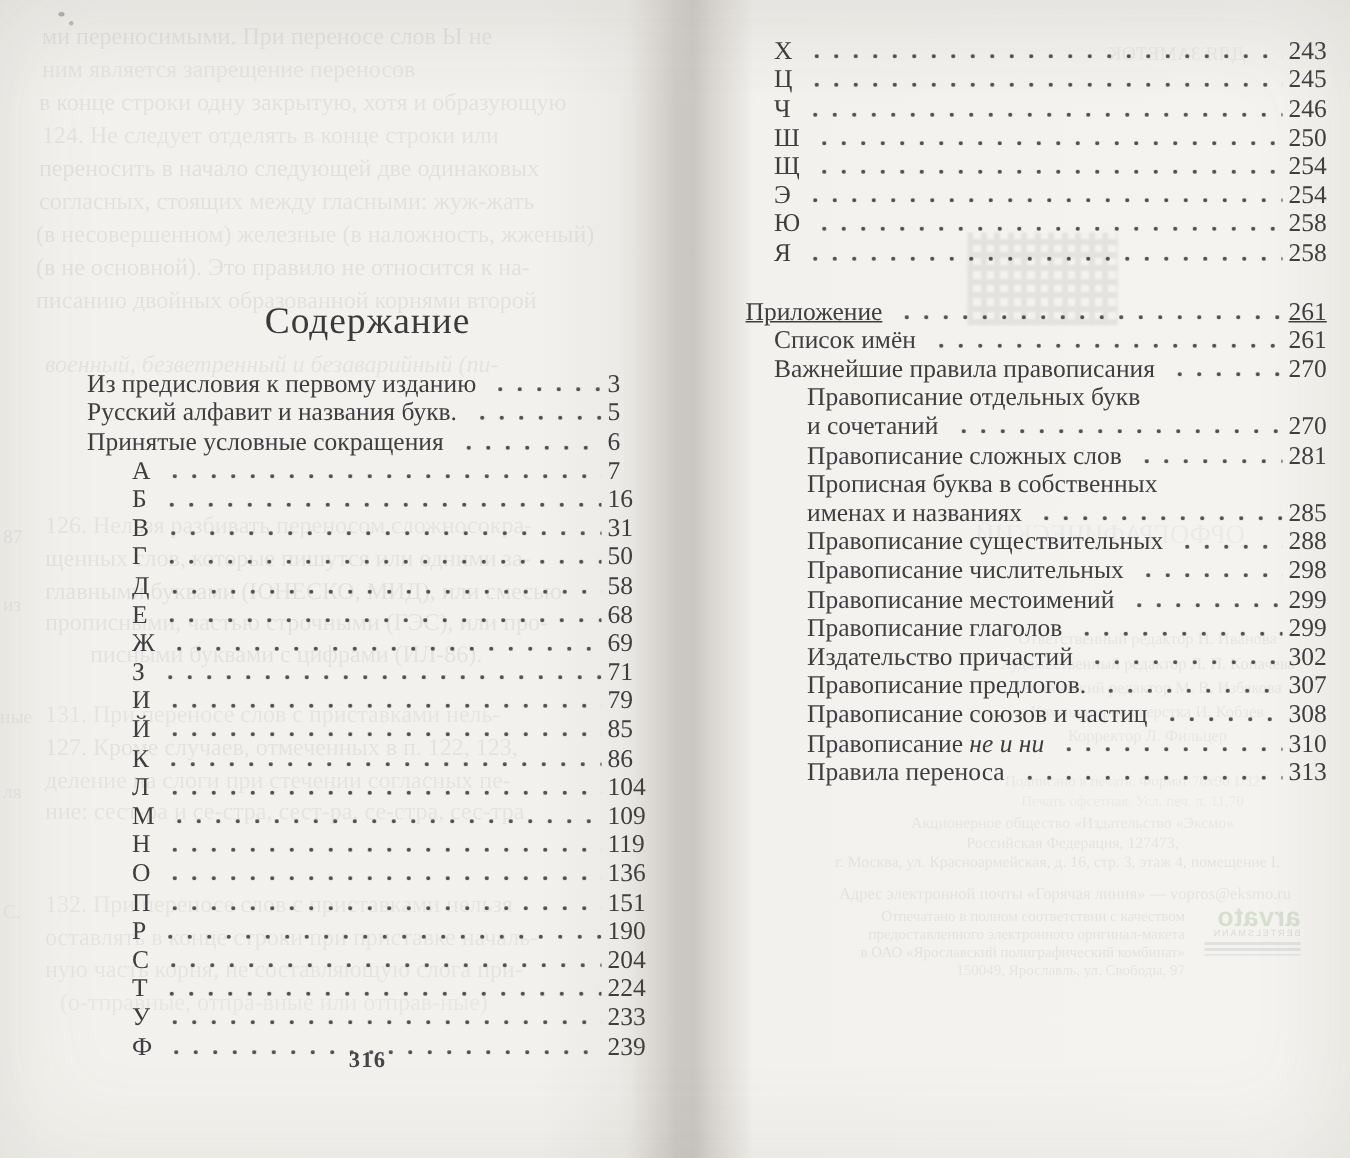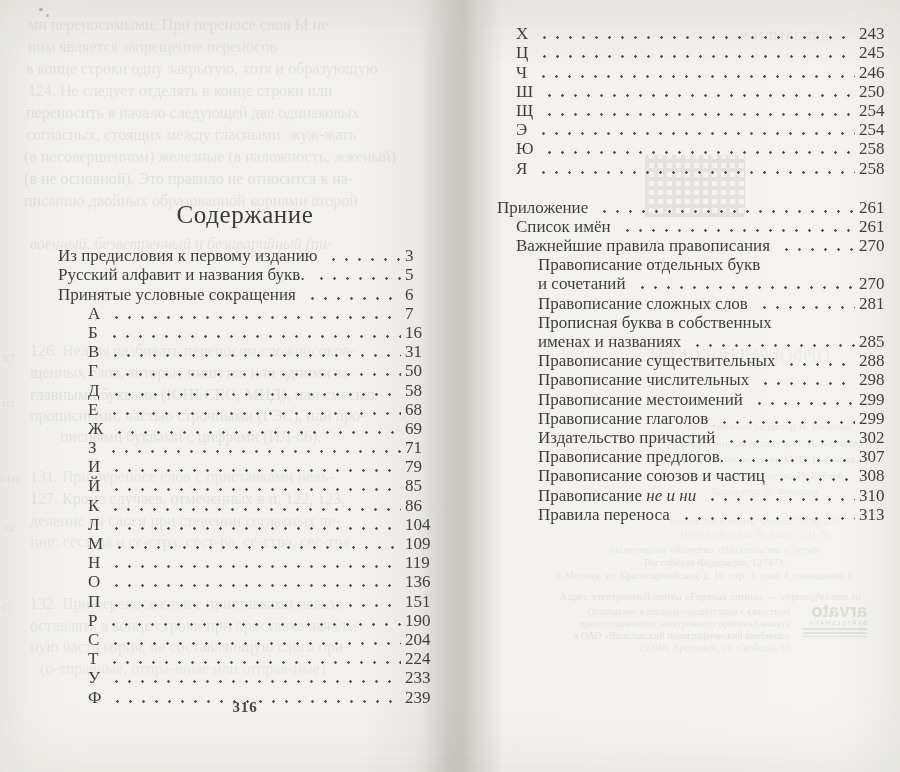--- a/index.html
+++ b/index.html
@@ -17,21 +17,21 @@
     font-size:25px;font-weight:400;letter-spacing:.6px;color:#3a3a3d;}
 
   .toc{position:absolute;font-size:17px;}
   .toc-left{left:58px;top:247px;width:374px;}
   .toc-right{left:497px;top:25px;width:389px;}
 
   .row{display:flex;align-items:flex-end;height:19.2px;}
   .toc-left .ind1{padding-left:30px;}
   .toc-right .ind1{padding-left:19px;}
   .toc-right .ind2{padding-left:41px;}
-  .gap{margin-top:20px;}
+  .gap{margin-top:20px;text-decoration:underline;}
   .lbl{white-space:pre;}
   .lbl i{font-style:italic;}
   .leader{flex:1;height:19px;margin:0 4px 0 7px;
     background-image:radial-gradient(circle,#4f4f54 1.25px,rgba(0,0,0,0) 1.45px);
     background-size:13px 5px;background-repeat:repeat-x;
     background-position:3px calc(100% - 4px);}
   .num{text-align:left;min-width:27px;}
 
   .folio{position:absolute;left:58px;top:699px;width:374px;text-align:center;
     font-size:15px;font-weight:700;letter-spacing:.8px;color:#464649;}

